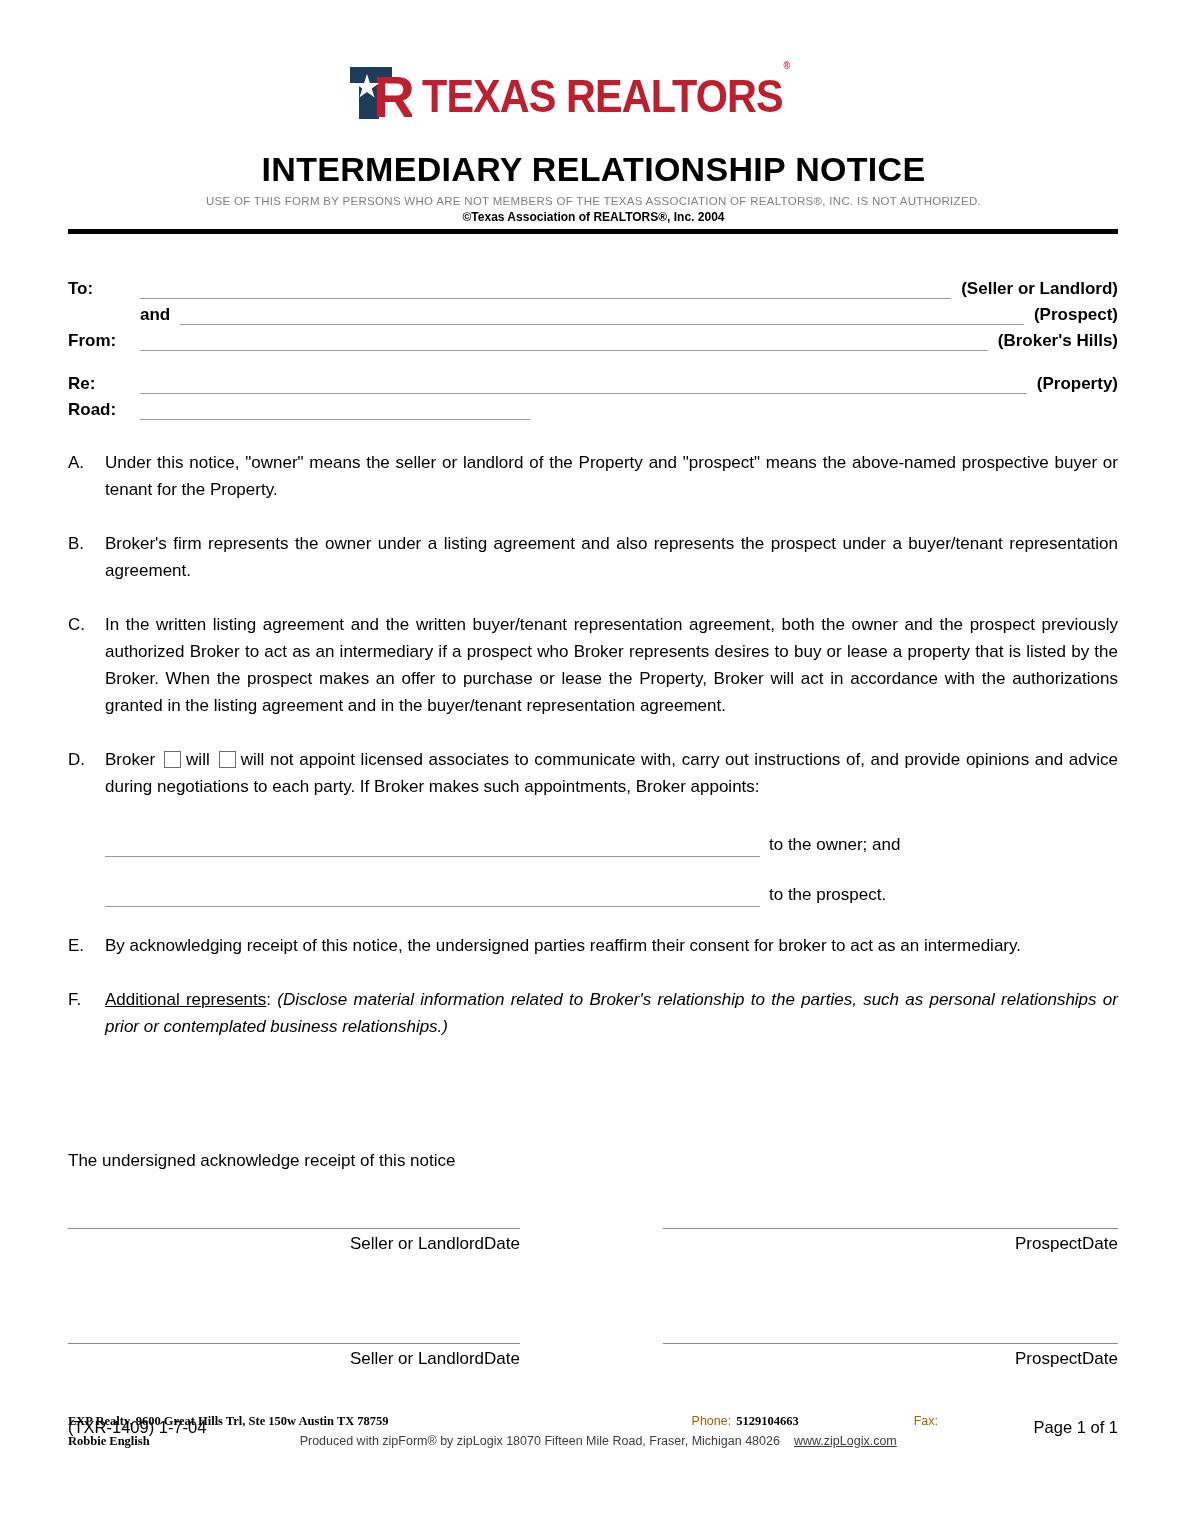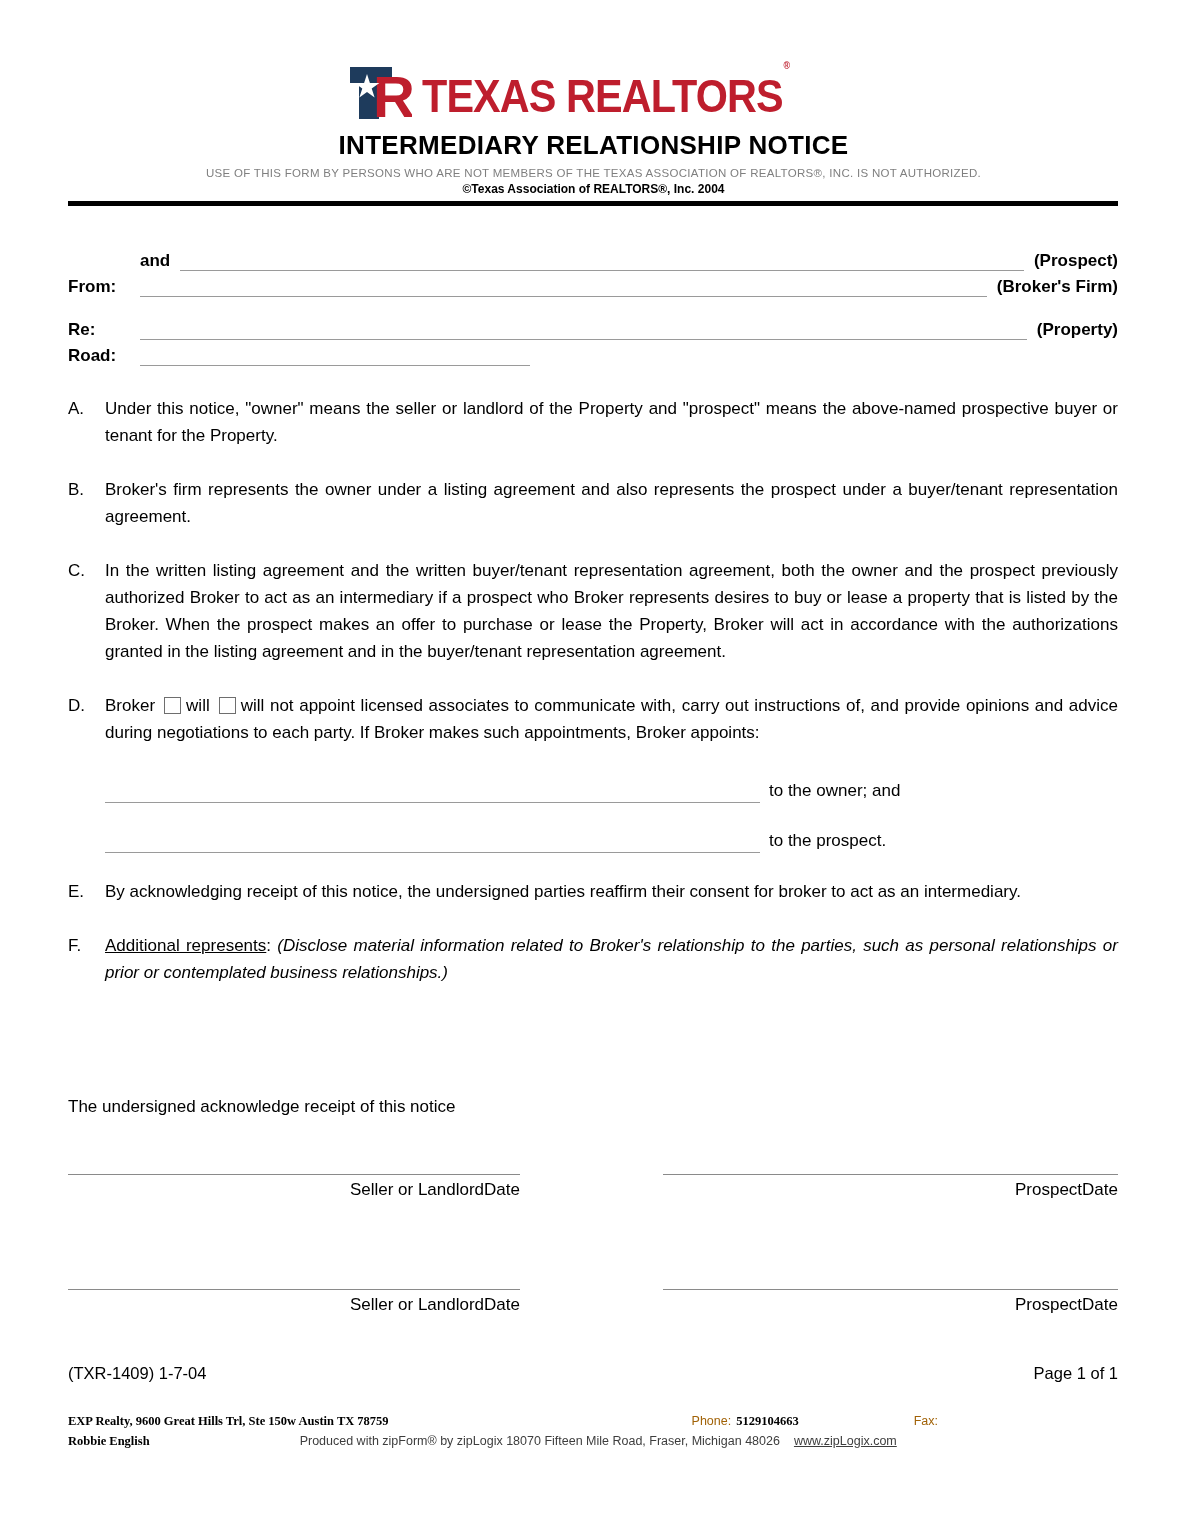--- a/index.html
+++ b/index.html
@@ -12,21 +12,21 @@
 
   
   .header { padding-top:62px; text-align:center; }
   .logo-row { display:flex; justify-content:center; align-items:center; gap:10px; height:66px; }
   .wordmark {
     font-weight:bold; font-size:47px; color:#BE1E2D; letter-spacing:-1px;
     transform:scaleX(0.88); transform-origin:left center; white-space:nowrap; line-height:1;
     position:relative;
   }
   .wordmark sup { font-size:10px; position:relative; top:-26px; left:1px; }
-  .doc-title { font-size:26px; font-weight:bold; letter-spacing:0.3px; margin-top:2px; }
+  .doc-title { font-size:34px; font-weight:bold; letter-spacing:0.3px; margin-top:22px; }
   .notice-line { font-size:11.5px; color:#7f7f7f; margin-top:6px; letter-spacing:0.3px; }
   .copyright-line { font-size:12px; font-weight:bold; margin-top:3px; }
   .thick-rule { height:5px; background:#000; margin:5px 69px 0 68px; }
 
   
   .addressing { margin-top:39px; font-size:17px; }
   .addr-row { display:flex; align-items:flex-end; height:26px; }
   .addr-label { font-weight:bold; width:72px; flex:none; }
   .addr-and { font-weight:bold; flex:none; padding-right:10px; }
   .addr-indent { width:72px; flex:none; }
@@ -89,29 +89,34 @@
     <div class="doc-title">INTERMEDIARY RELATIONSHIP NOTICE</div>
     <div class="notice-line">USE OF THIS FORM BY PERSONS WHO ARE NOT MEMBERS OF THE TEXAS ASSOCIATION OF REALTORS®, INC. IS NOT AUTHORIZED.</div>
     <div class="copyright-line">©Texas Association of REALTORS®, Inc. 2004</div>
   </div>
   <div class="thick-rule"></div>
 
   <div class="content">
 
     <div class="addressing">
       <div class="addr-row">
+        <span class="addr-label">To:</span>
+        <span class="fill-line"></span>
+        <span class="addr-suffix">(Seller or Landlord)</span>
+      </div>
+      <div class="addr-row">
         <span class="addr-indent"></span>
         <span class="addr-and">and</span>
         <span class="fill-line"></span>
         <span class="addr-suffix">(Prospect)</span>
       </div>
       <div class="addr-row">
         <span class="addr-label">From:</span>
         <span class="fill-line"></span>
-        <span class="addr-suffix">(Broker's Firm)</span>
+        <span class="addr-suffix">(Broker's Hills)</span>
       </div>
       <div class="addr-gap"></div>
       <div class="addr-row">
         <span class="addr-label">Re:</span>
         <span class="fill-line"></span>
         <span class="addr-suffix">(Property)</span>
       </div>
       <div class="addr-row">
         <span class="addr-label">Road:</span>
         <span class="fill-line fixed" style="width:390px;"></span>

